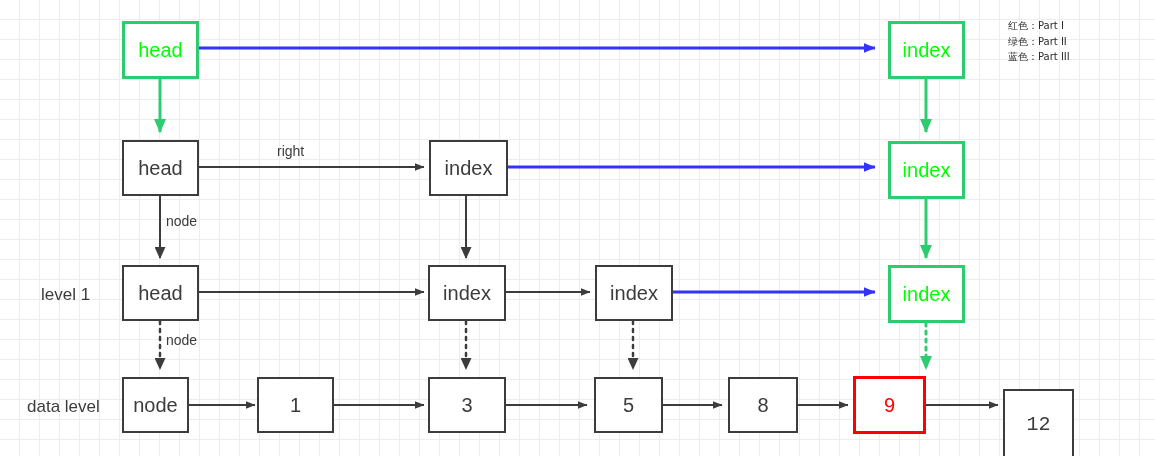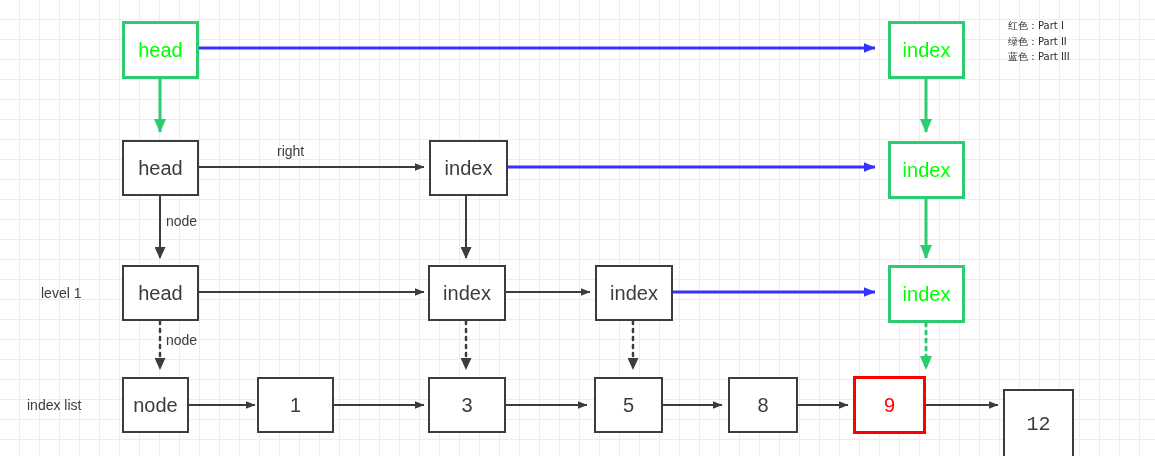--- a/index.html
+++ b/index.html
@@ -60,21 +60,21 @@
   }
   .edge-label {
     position: absolute;
     font-size: 14px;
     color: #3c3c3c;
     line-height: 1;
     white-space: nowrap;
   }
   .row-label {
     position: absolute;
-    font-size: 14px;
+    font-size: 17px;
     color: #3c3c3c;
     line-height: 1;
     white-space: nowrap;
   }
   #legend {
     position: absolute;
     left: 1008px;
     top: 18px;
     font-family: "DejaVu Sans", "Liberation Sans", sans-serif;
     font-size: 10px;
@@ -233,21 +233,21 @@
   </div>
   <div class="node-box box-black" style="left:1003px; top:389px; width:71px; height:72px;font-family:Liberation Mono, monospace;">
     <span>12</span>
   </div>
 
   <div class="edge-label" style="left:277px; top:144px;">right</div>
   <div class="edge-label" style="left:166px; top:214px;">node</div>
   <div class="edge-label" style="left:166px; top:333px;">node</div>
 
   <div class="row-label" style="left:41px; top:286px;">level 1</div>
-  <div class="row-label" style="left:27px; top:398px;">index list</div>
+  <div class="row-label" style="left:27px; top:398px;">data level</div>
 
   <div id="legend">
     <div>红色：Part I</div>
     <div>绿色：Part II</div>
     <div>蓝色：Part III</div>
   </div>
 
 </div>
 
 </body></html>

